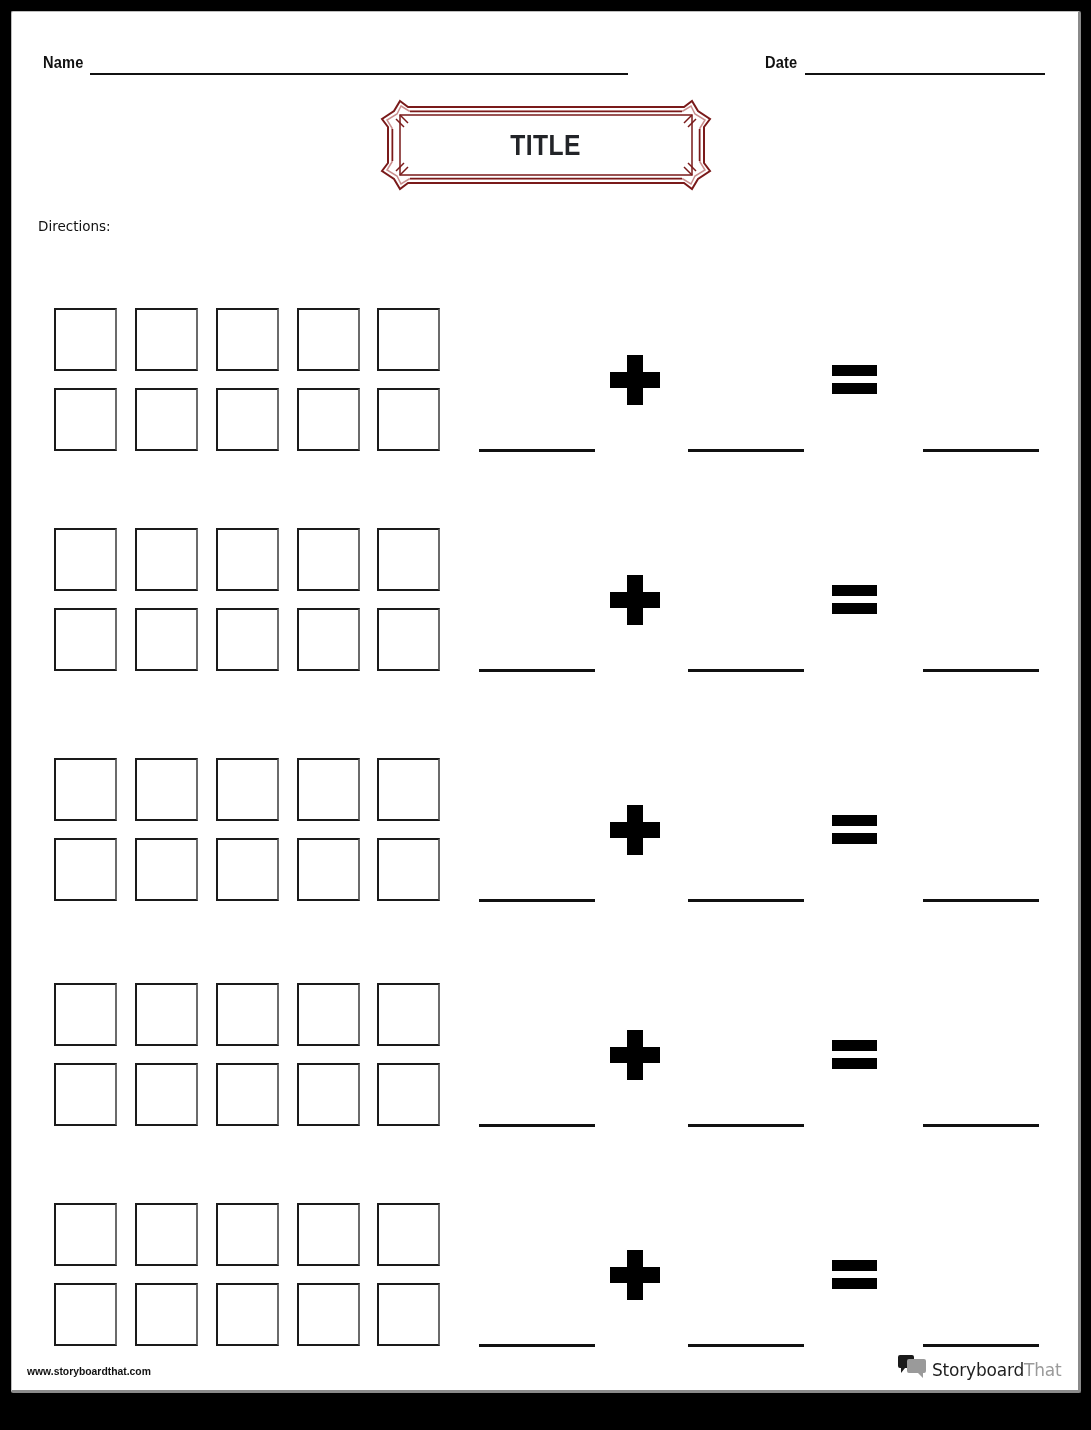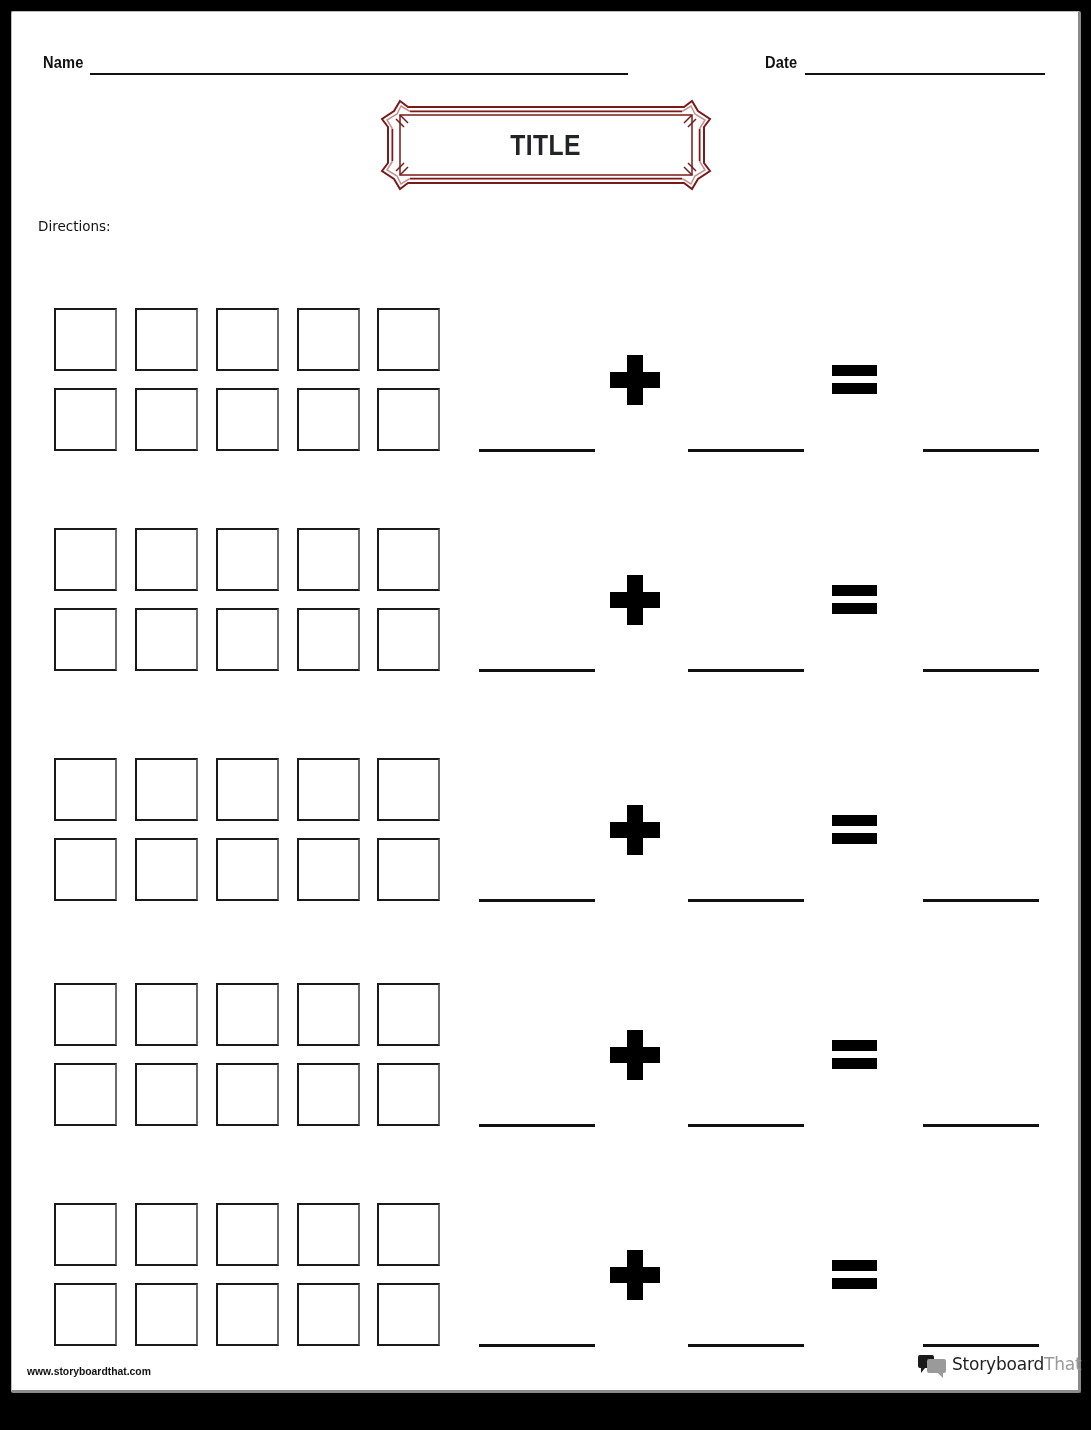--- a/index.html
+++ b/index.html
@@ -137,25 +137,25 @@
       top: 1365px;
       font-family: "Liberation Sans", sans-serif;
       font-weight: bold;
       font-size: 11.5px;
       color: #111111;
       transform: scaleX(0.9);
       transform-origin: left center;
     }
     .brand {
       position: absolute;
-      left: 916px;
+      left: 896px;
       top: 1354px;
       height: 26px;
       display: flex;
-      align-items: flex-start;
+      align-items: flex-end;
     }
     .brand-icon {
       width: 32px;
       height: 26px;
       position: relative;
     }
     .brand-text {
       margin-left: 4px;
       font-family: "DejaVu Sans", sans-serif;
       font-size: 17px;

